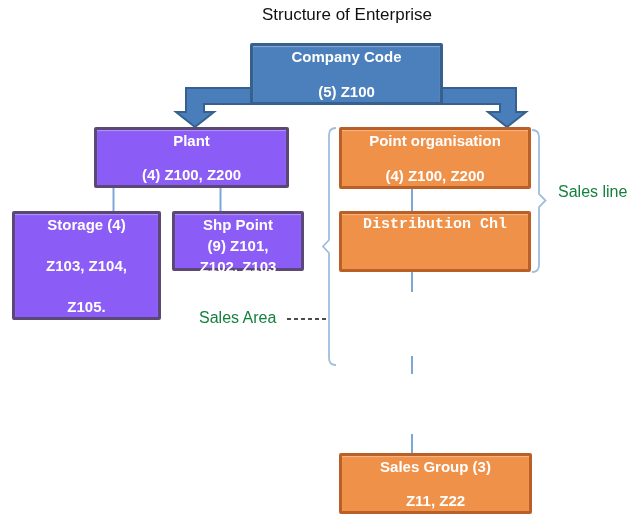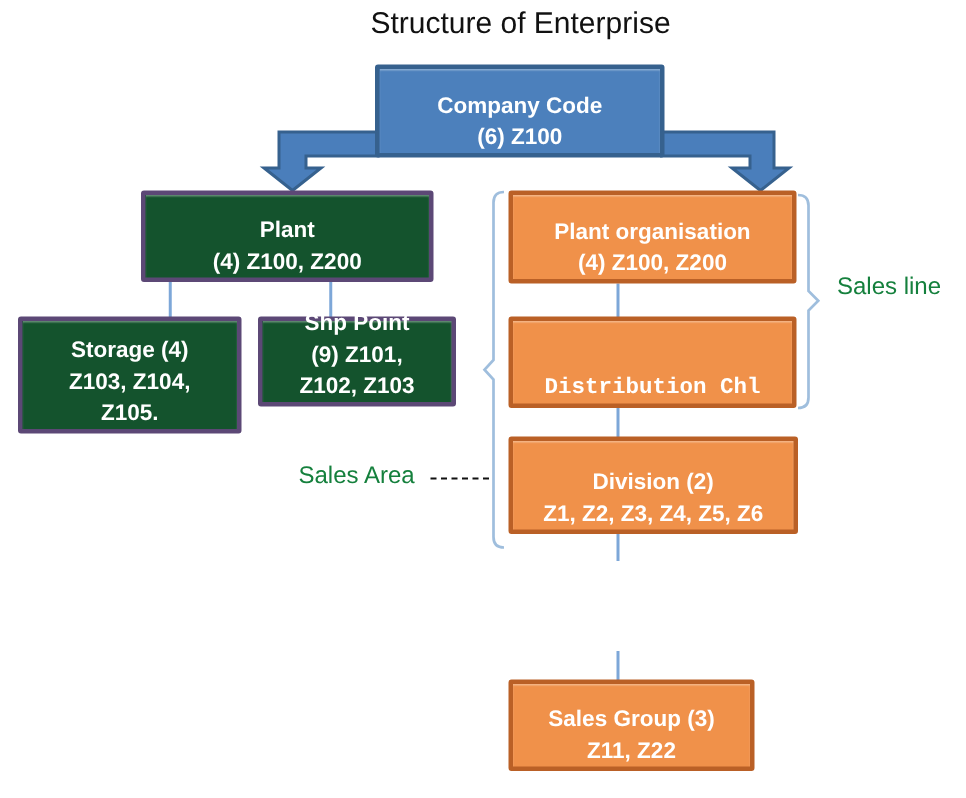--- a/index.html
+++ b/index.html
@@ -9,48 +9,48 @@
     font-family: "Liberation Sans", sans-serif;
     overflow: hidden;
   }
   .canvas { position: relative; width: 644px; height: 532px; }
   .wires { position: absolute; left: 0; top: 0; z-index: 1; }
 
   .diagram-title {
     position: absolute; top: 5px; left: 347px;
     transform: translateX(-50%);
     white-space: nowrap;
-    font-size: 20px; color: #111111; z-index: 3;
+    font-size: 17px; color: #111111; z-index: 3;
   }
 
   .node {
     position: absolute; z-index: 2;
     box-sizing: border-box;
     border: 3px solid;
     border-radius: 2px;
     display: flex; flex-direction: column;
-    align-items: center; justify-content: flex-end;
+    align-items: center; justify-content: space-between;
     color: #ffffff; font-weight: bold;
     font-size: 15px; line-height: 21px;
     text-align: center; white-space: nowrap;
     box-shadow: inset 0 1px 1px rgba(255,255,255,0.35);
   }
   .node-blue   { background: #4C80BC; border-color: #36618E; }
-  .node-purple { background: #14532d; border-color: #5C4876; }
+  .node-purple { background: #8b5cf6; border-color: #5C4876; }
   .node-orange { background: #F0914A; border-color: #BA6026; }
 
   .company-code { left: 250px; top: 43px;  width: 193px; height: 62px; }
   .plant        { left: 94px;  top: 127px; width: 195px; height: 61px; }
   .sales-org    { left: 339px; top: 127px; width: 192px; height: 62px; }
-  .storage      { left: 12px;  top: 211px; width: 149px; height: 78px; }
+  .storage      { left: 12px;  top: 211px; width: 149px; height: 109px; }
   .shp-point    { left: 172px; top: 211px; width: 132px; height: 60px; }
   .dist-chl     { left: 339px; top: 211px; width: 192px; height: 61px; font-family: Liberation Mono, monospace; }
   .division     { left: 339px; top: 291px; width: 193px; height: 65px; }
   .sales-off    { left: 339px; top: 373px; width: 193px; height: 61px; }
-  .sales-group  { left: 339px; top: 453px; width: 164px; height: 61px; }
+  .sales-group  { left: 339px; top: 453px; width: 193px; height: 61px; }
 
   .side-label {
     position: absolute; z-index: 3;
     font-size: 16px; color: #15803d; white-space: nowrap;
   }
   .sales-line-label { left: 558px; top: 183px; }
   .sales-area-label { left: 199px; top: 309px; }
 </style>
 </head>
 <body>
@@ -73,53 +73,49 @@
 
     <path d="M532,130 Q539,130 539,137 L539,194 L545.5,200.5 L539,207 L539,265 Q539,272 532,272" stroke="#9FBEDD" stroke-width="1.8" fill="none"></path>
 
     <path d="M287,319 H328" stroke="#111111" stroke-width="1.4" stroke-dasharray="4,3" fill="none"></path>
   </svg>
 
   <div class="diagram-title">Structure of Enterprise</div>
 
   <div class="node node-blue company-code">
     <span>Company Code</span>
-    <span>(6) Z100</span>
+    <span>(5) Z100</span>
   </div>
 
   <div class="node node-purple plant">
     <span>Plant</span>
     <span>(4) Z100, Z200</span>
   </div>
 
   <div class="node node-purple storage">
     <span>Storage (4)</span>
     <span>Z103, Z104,</span>
     <span>Z105.</span>
   </div>
 
   <div class="node node-purple shp-point">
     <span>Shp Point</span>
     <span>(9) Z101,</span>
     <span>Z102, Z103</span>
   </div>
 
   <div class="node node-orange sales-org">
-    <span>Plant organisation</span>
+    <span>Point organisation</span>
     <span>(4) Z100, Z200</span>
   </div>
 
   <div class="node node-orange dist-chl">
     <span>Distribution Chl</span>
   </div>
 
-  <div class="node node-orange division">
-    <span>Division (2)</span>
-    <span>Z1, Z2, Z3, Z4, Z5, Z6</span>
-  </div>
 
 
   <div class="node node-orange sales-group">
     <span>Sales Group (3)</span>
     <span>Z11, Z22</span>
   </div>
 
   <div class="side-label sales-line-label">Sales line</div>
   <div class="side-label sales-area-label">Sales Area</div>
 

